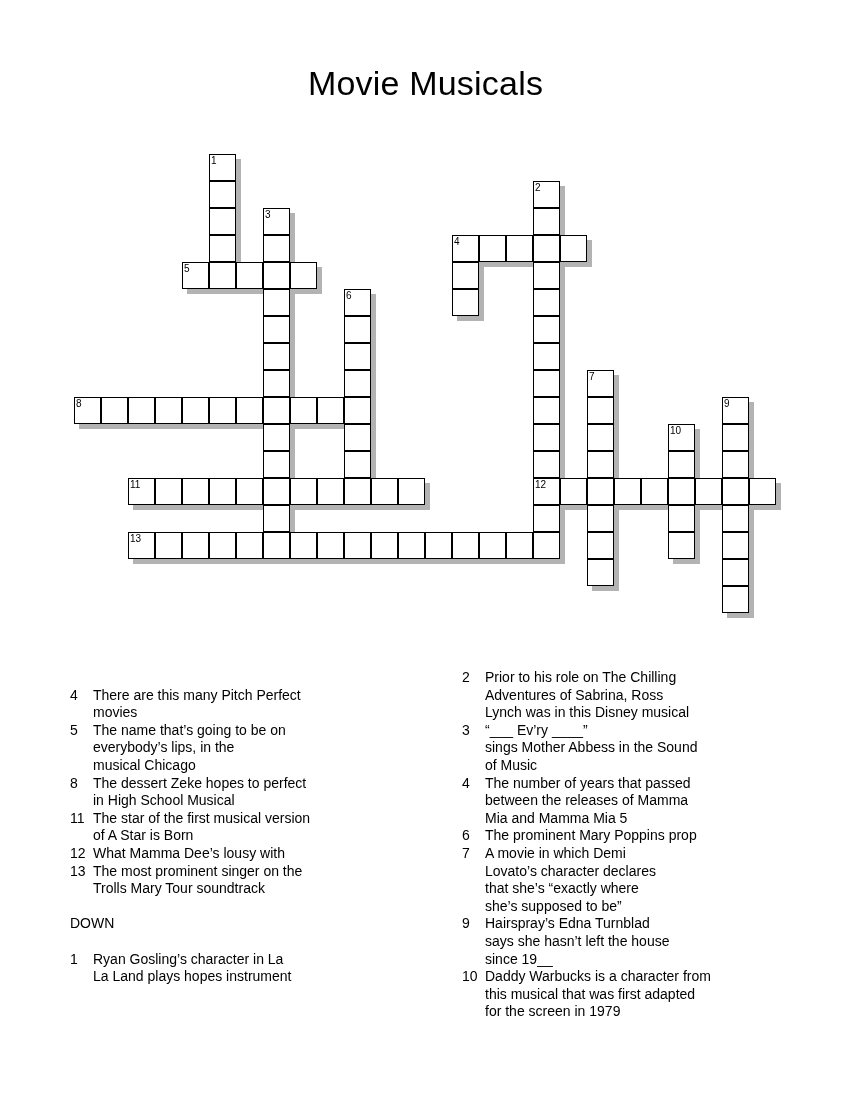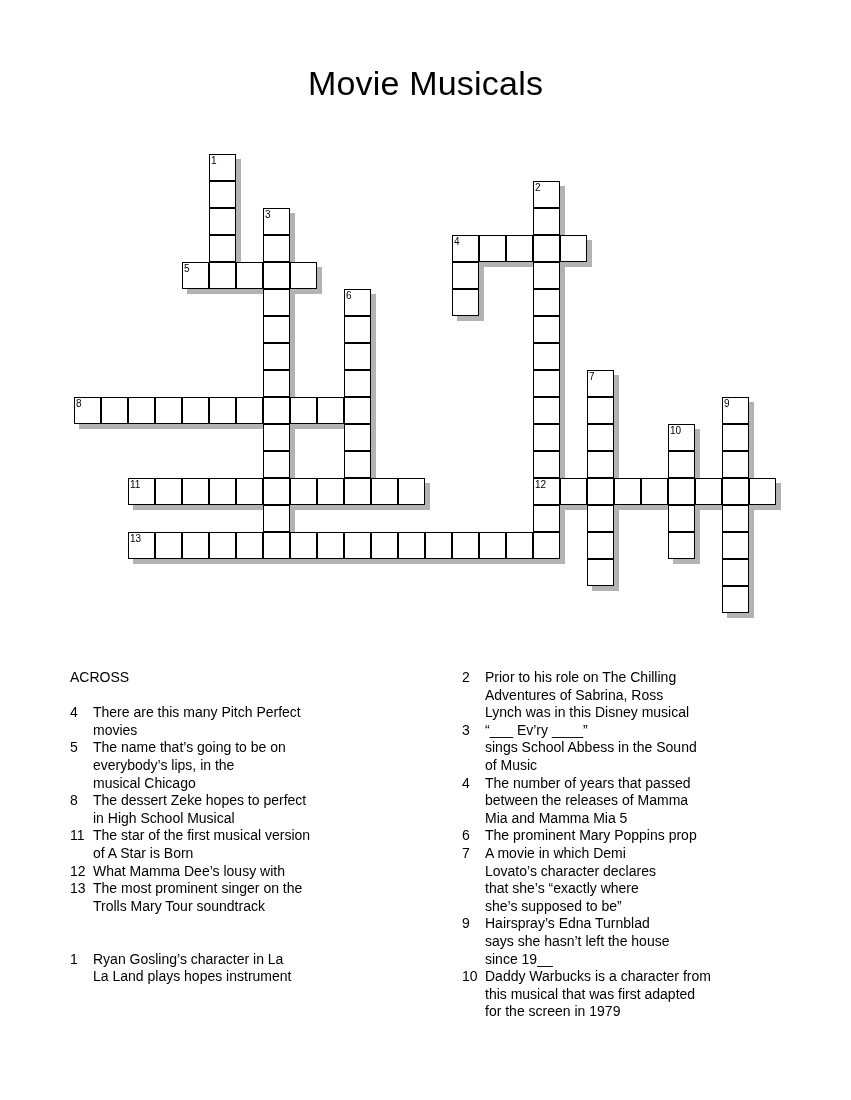--- a/index.html
+++ b/index.html
@@ -263,21 +263,20 @@
     <div class="cell" style="left: 270px; top: 378px;"></div>
     <div class="cell" style="left: 297px; top: 378px;"></div>
     <div class="cell" style="left: 324px; top: 378px;"></div>
     <div class="cell" style="left: 351px; top: 378px;"></div>
     <div class="cell" style="left: 378px; top: 378px;"></div>
     <div class="cell" style="left: 405px; top: 378px;"></div>
     <div class="cell" style="left: 432px; top: 378px;"></div>
   </div>
 
 <div class="clues" id="clues-left">
-  <div class="clue-head">ACROSS</div>
   <div class="spacer"></div>
   <div id="across-list">
       <div class="clue">
         <span class="n">4</span>
         <div class="t">There are this many Pitch Perfect
 movies</div>
       </div>
       <div class="clue">
         <span class="n">5</span>
         <div class="t">The name that’s going to be on
@@ -298,20 +297,21 @@
         <span class="n">12</span>
         <div class="t">What Mamma Dee’s lousy with</div>
       </div>
       <div class="clue">
         <span class="n">13</span>
         <div class="t">The most prominent singer on the
 Trolls Mary Tour soundtrack</div>
       </div>
     </div>
   <div class="spacer"></div>
+  <div class="clue-head">DOWN</div>
   <div class="spacer"></div>
   <div id="down-list-left">
       <div class="clue">
         <span class="n">1</span>
         <div class="t">Ryan Gosling’s character in La
 La Land plays hopes instrument</div>
       </div>
     </div>
 </div>
 
@@ -319,21 +319,21 @@
   <div id="down-list-right">
       <div class="clue">
         <span class="n">2</span>
         <div class="t">Prior to his role on The Chilling
 Adventures of Sabrina, Ross
 Lynch was in this Disney musical</div>
       </div>
       <div class="clue">
         <span class="n">3</span>
         <div class="t">“___ Ev’ry ____”
-sings School Abbess in the Sound
+sings Mother Abbess in the Sound
 of Music</div>
       </div>
       <div class="clue">
         <span class="n">4</span>
         <div class="t">The number of years that passed
 between the releases of Mamma
 Mia and Mamma Mia 5</div>
       </div>
       <div class="clue">
         <span class="n">6</span>

